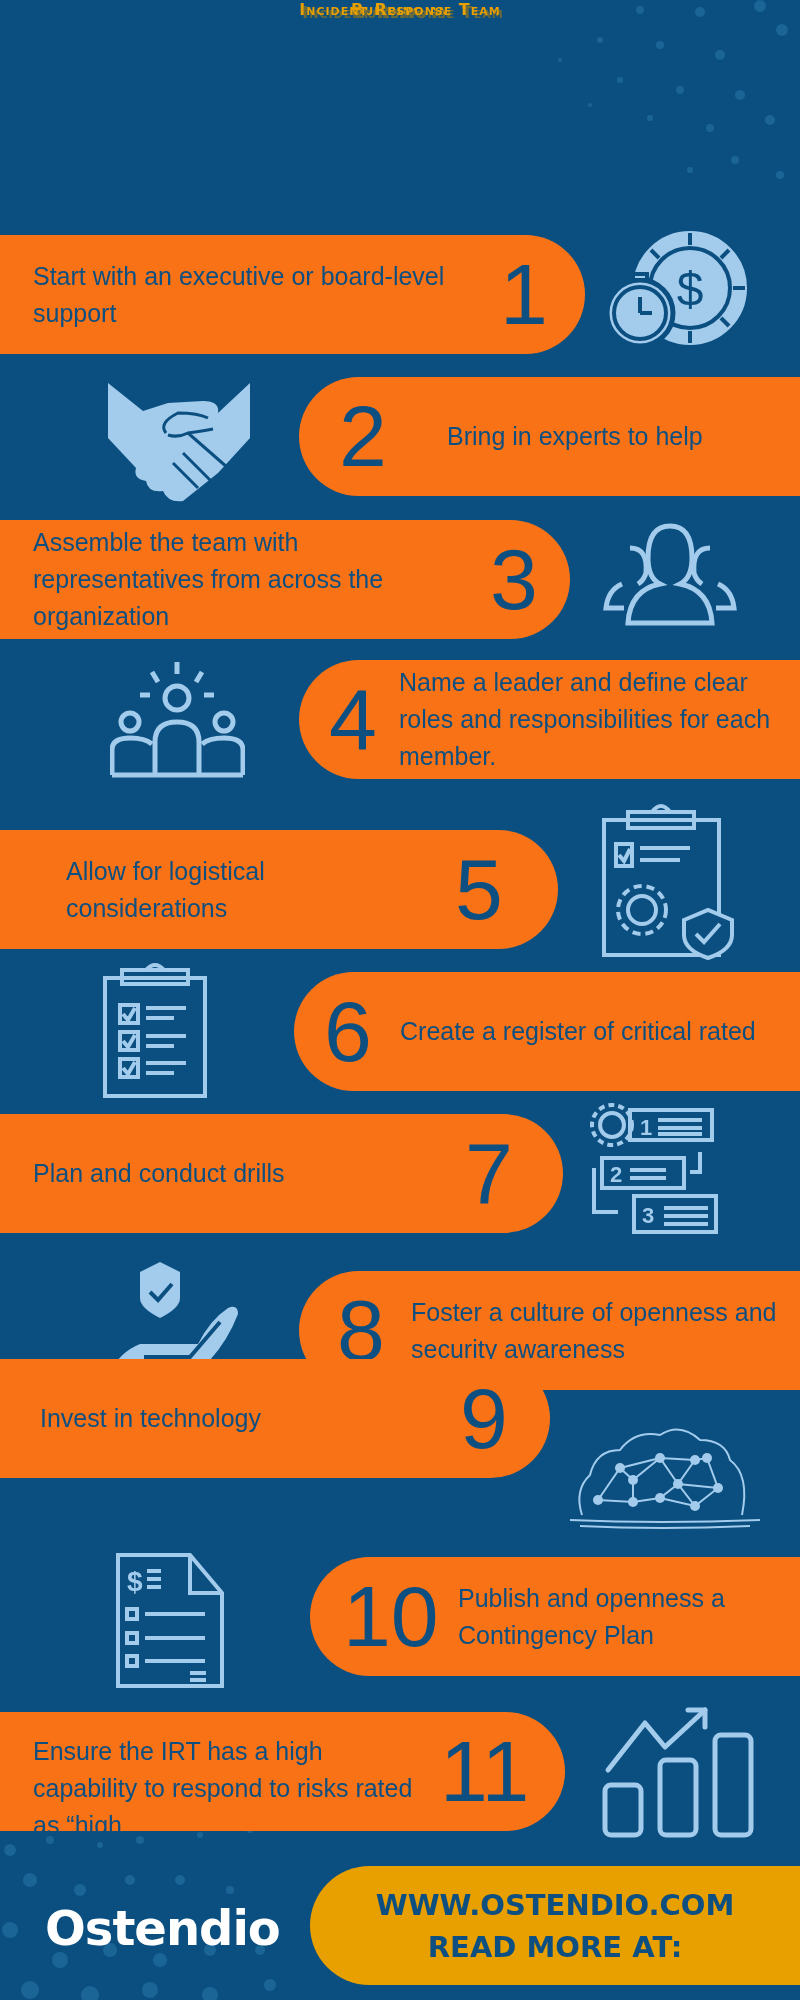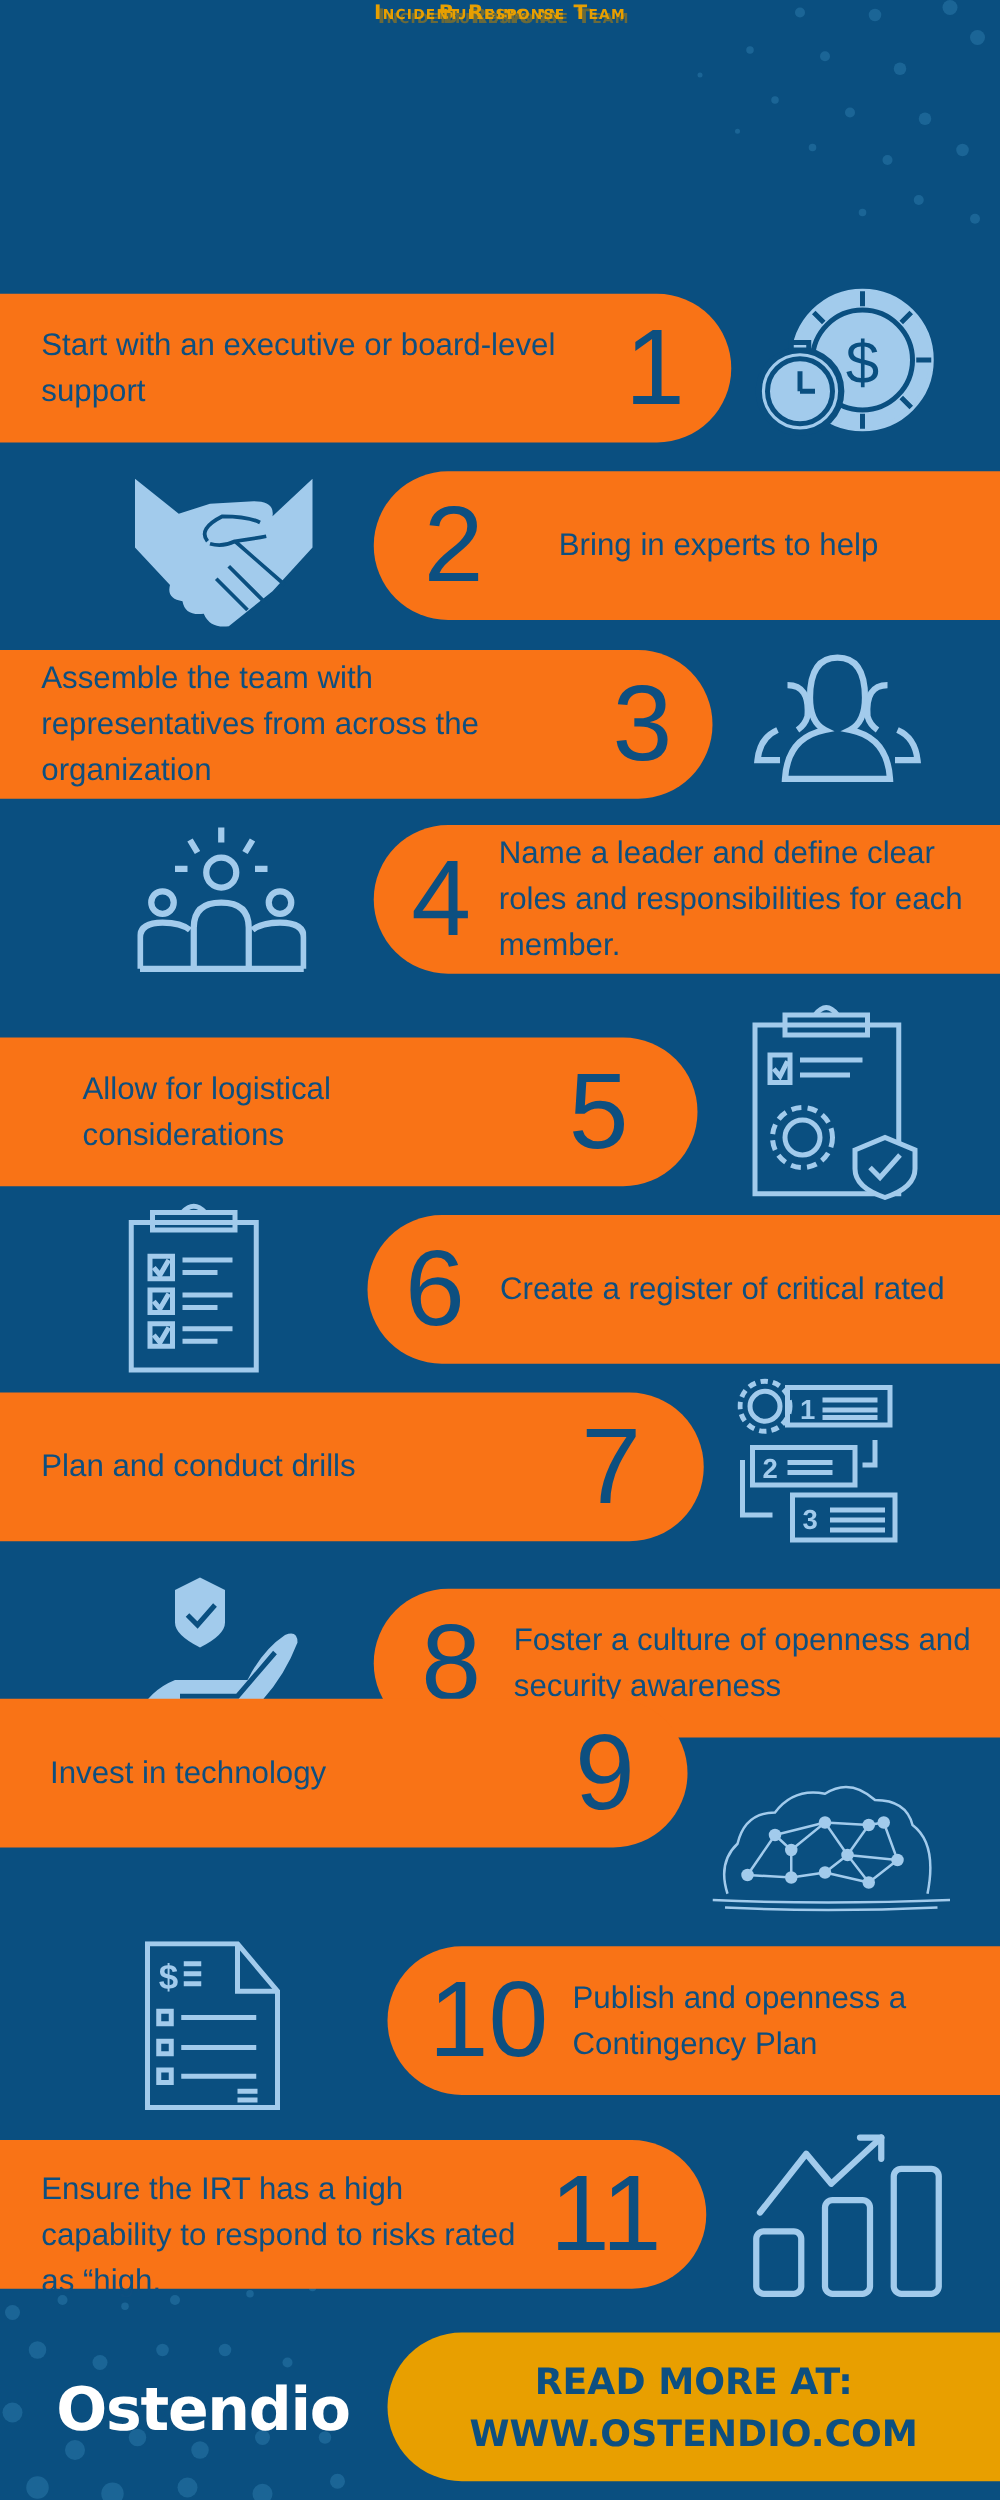--- a/index.html
+++ b/index.html
@@ -252,15 +252,15 @@
     <rect x="5" y="80" width="36" height="50" rx="6"></rect>
       <rect x="60" y="55" width="36" height="75" rx="6"></rect>
       <rect x="115" y="30" width="36" height="100" rx="6"></rect>
     <path d="M8 65 L45 18 L65 42 L105 5"></path>
       <path d="M88 5 L105 5 L105 22"></path>
   </svg>
 </div>
 
 <div class="logo">Ostendio</div>
 <div class="cta">
+  <span>WWW.OSTENDIO.COM</span>
   <span>READ MORE AT:</span>
-  <span>WWW.OSTENDIO.COM</span>
 </div>
 
 </body></html>

